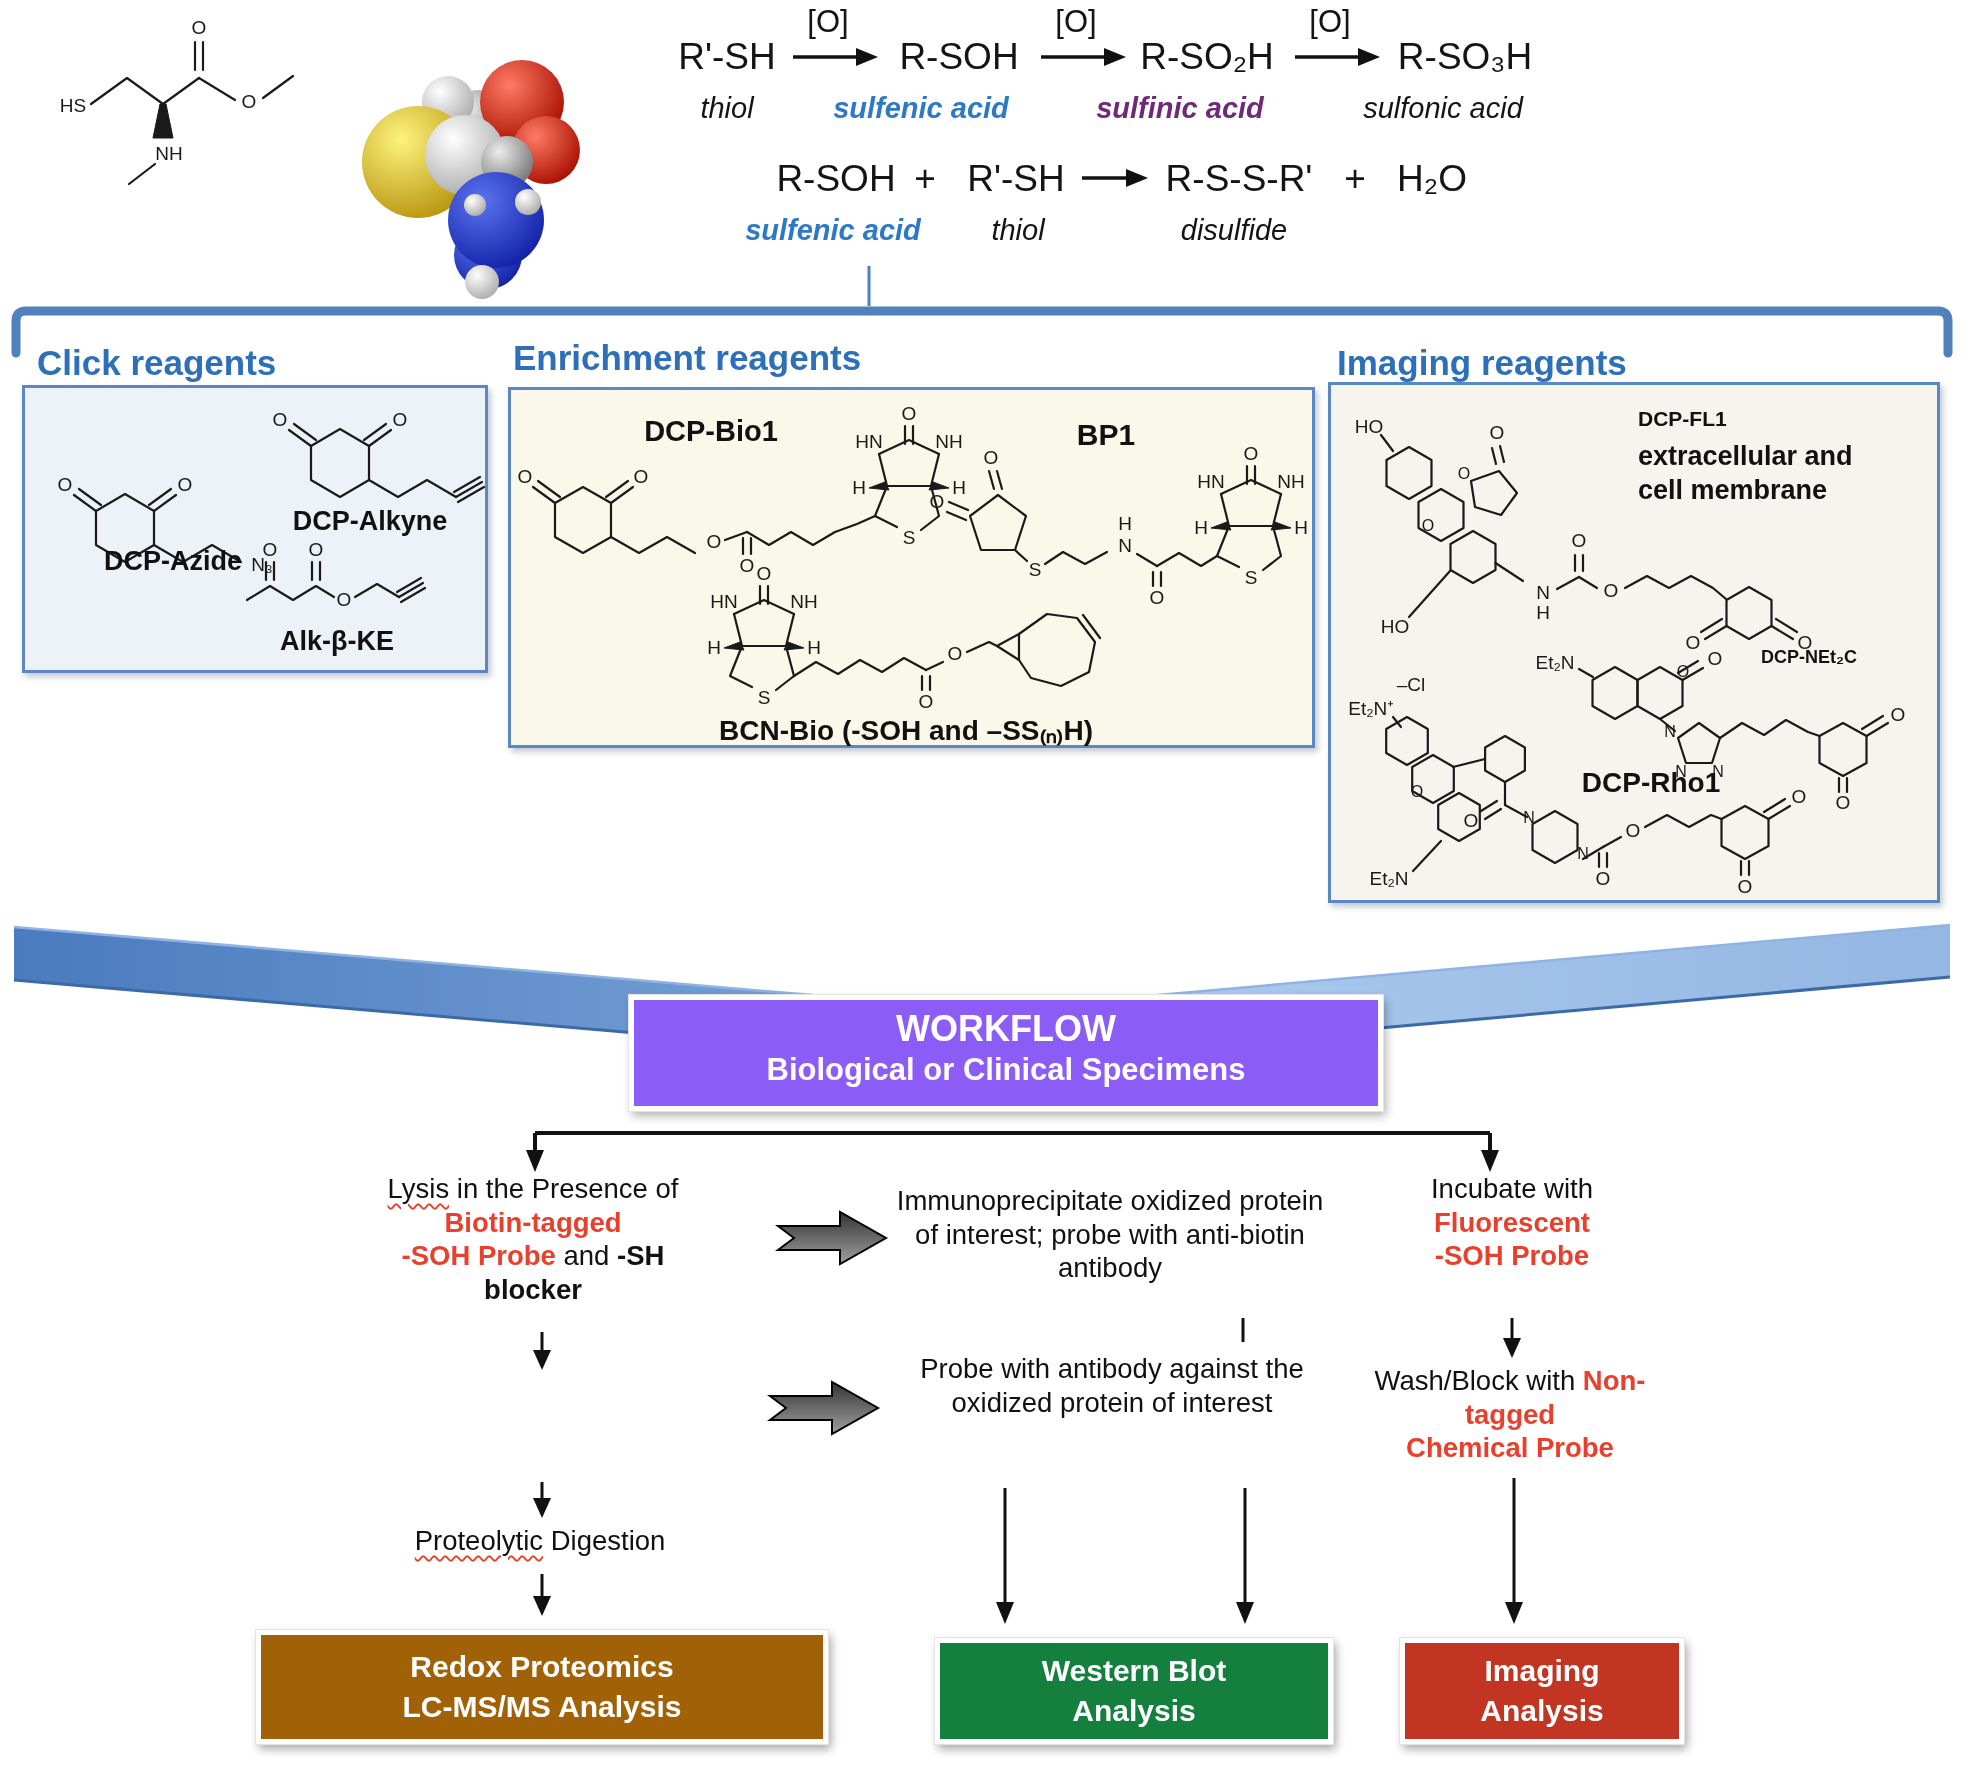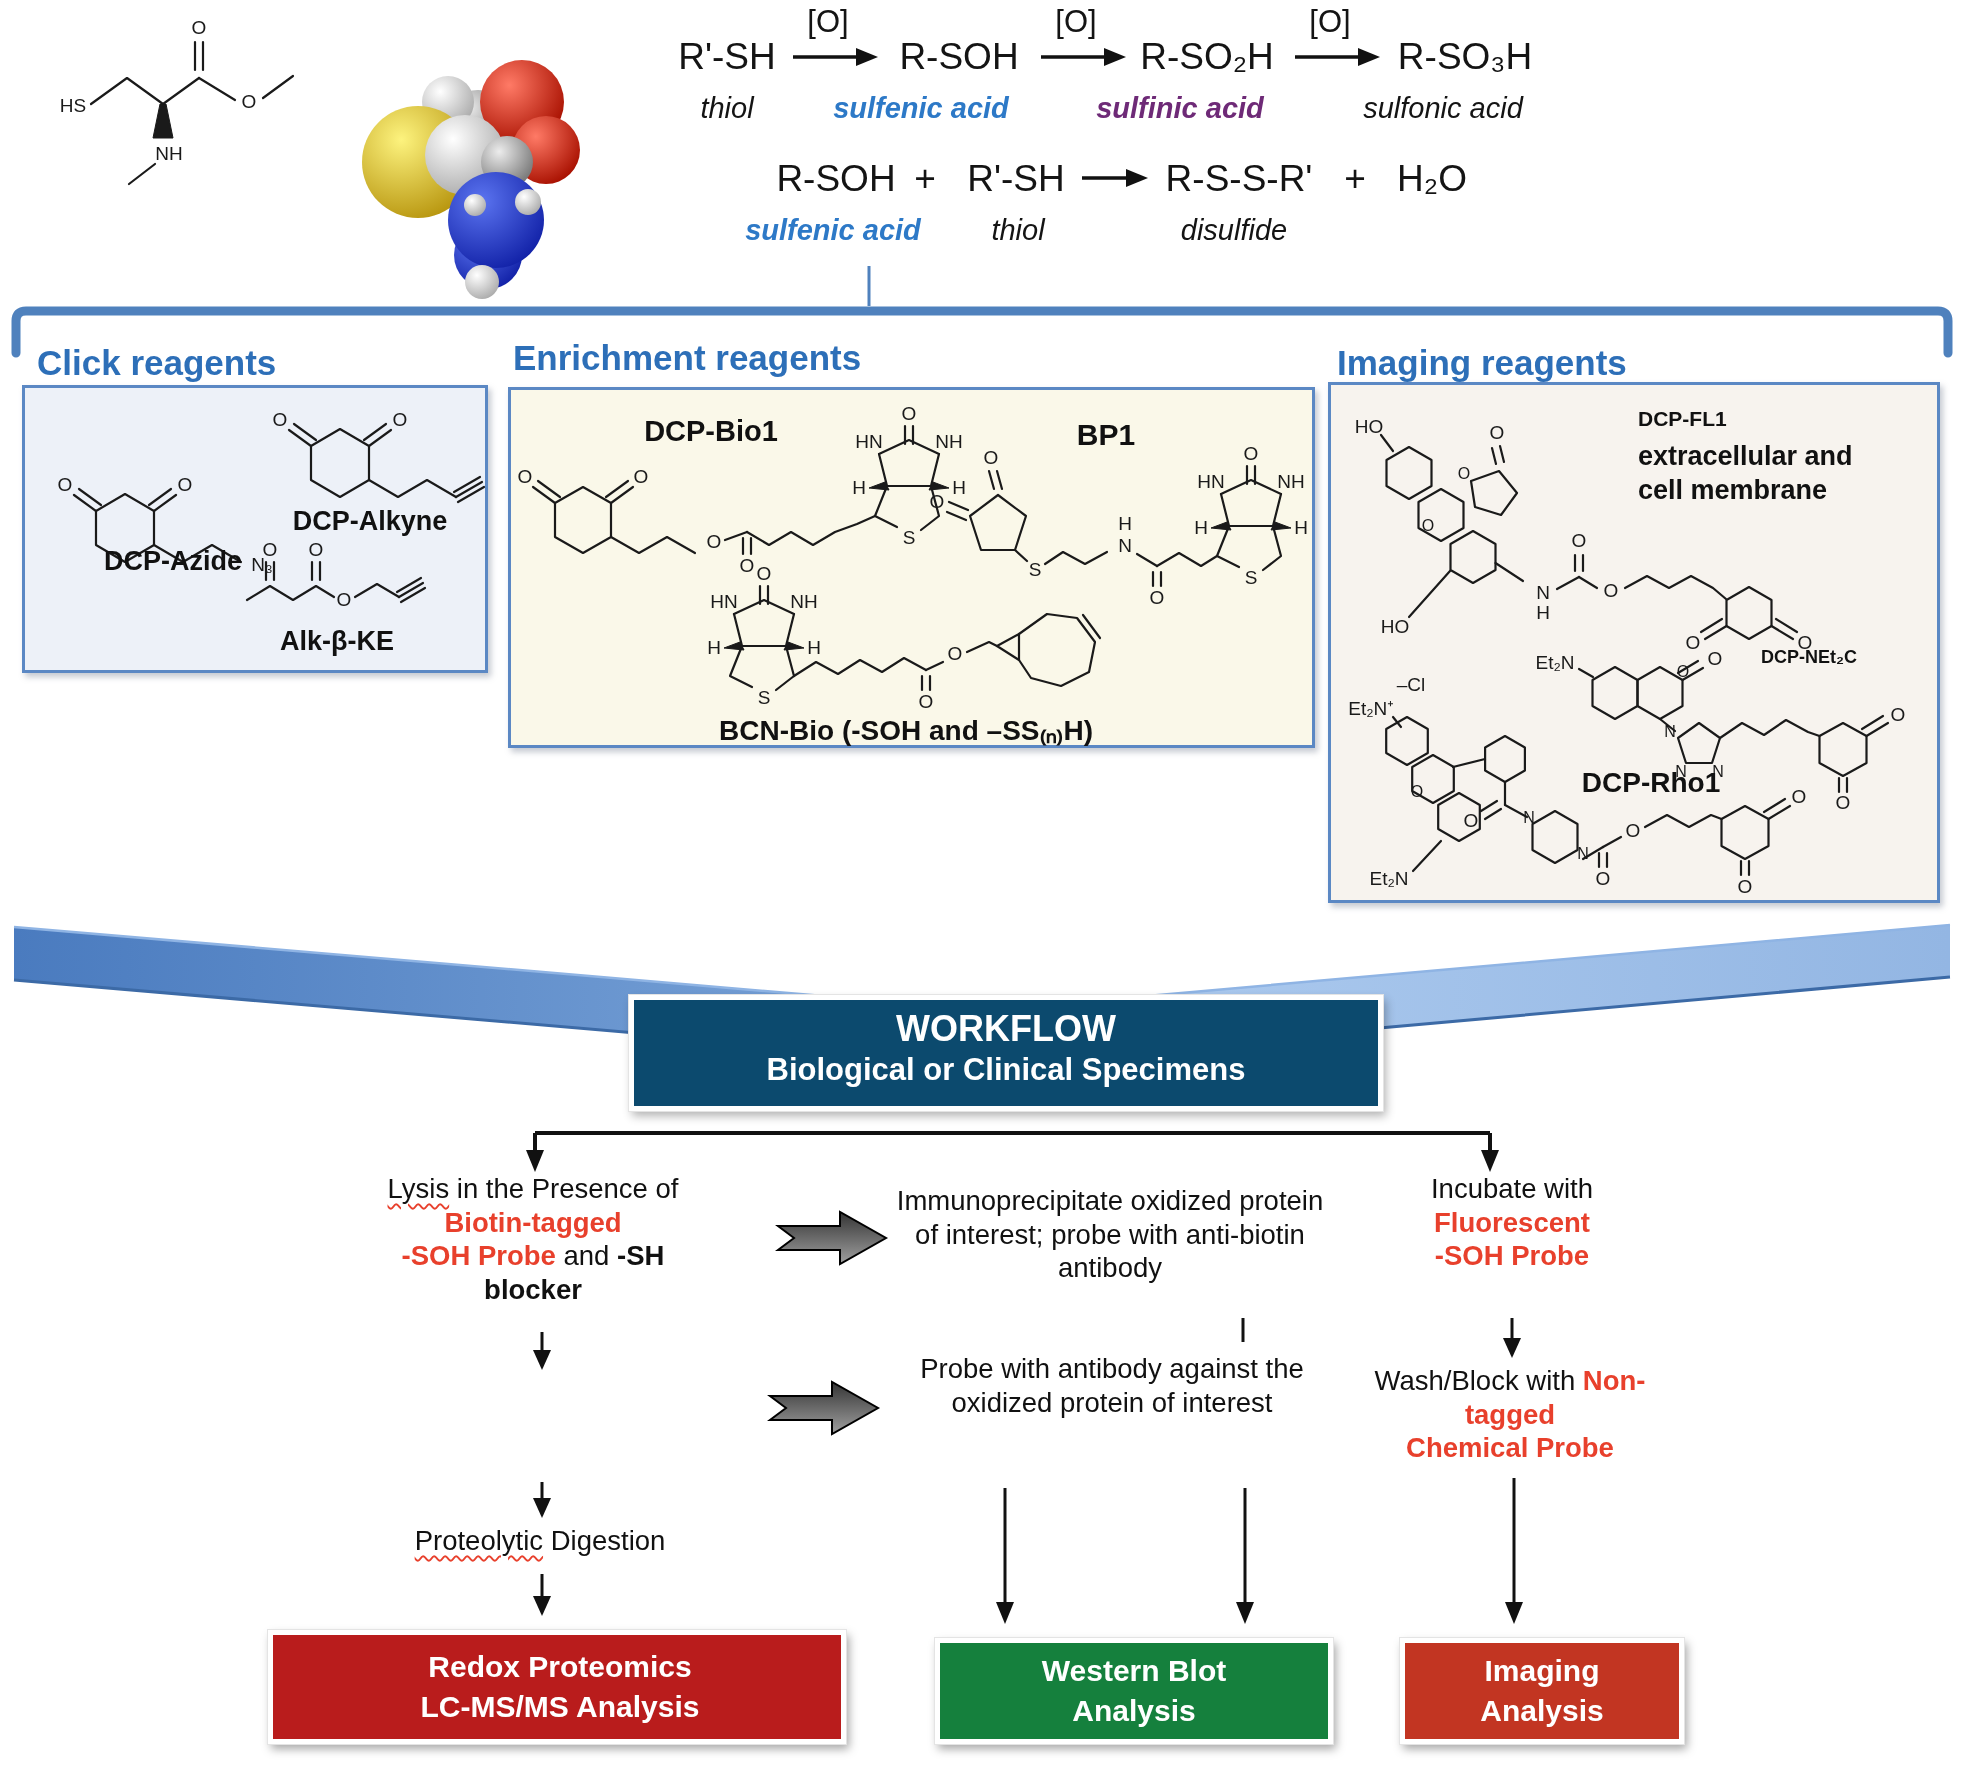--- a/index.html
+++ b/index.html
@@ -17,21 +17,21 @@
   .sec-box{position:absolute;border:3px solid #5b88c4;box-shadow:3px 4px 6px rgba(110,120,140,.4);box-sizing:border-box;}
   .struct-label{position:absolute;font-weight:bold;color:#111;}
   .wf-text{font-size:27.5px;color:#111;line-height:1.22;text-align:center;}
   .red{color:#e8402c;font-weight:bold;}
   .b{font-weight:bold;}
   .wavy{text-decoration:underline;text-decoration-style:wavy;text-decoration-color:#e8402c;
         text-decoration-thickness:2px;text-underline-offset:5px;}
   .result-box{position:absolute;border:5px solid #fff;box-shadow:0 0 0 1px #e4e4e4,3px 5px 9px rgba(0,0,0,.35);
         color:#fff;font-weight:bold;font-size:30px;text-align:center;display:flex;flex-direction:column;
         justify-content:center;line-height:1.35;}
-  #wfbox{position:absolute;left:629px;top:995px;width:744px;height:106px;background:#0c4a6e;
+  #wfbox{position:absolute;left:629px;top:995px;width:744px;height:106px;background:#8b5cf6;
         border:5px solid #fff;box-shadow:0 0 0 1px #e4e4e4,3px 5px 9px rgba(0,0,0,.3);
         text-align:center;color:#fff;font-weight:bold;}
   #wfbox .l1{font-size:36px;margin-top:8px;}
   #wfbox .l2{font-size:31px;margin-top:2px;}
   svg{display:block;}
   svg text{font-family:"Liberation Sans",sans-serif;}
   .bond path,.bond line{stroke:#1a1a1a;stroke-width:2.2;fill:none;stroke-linecap:round;stroke-linejoin:round;}
   .bond .wedge{fill:#1a1a1a;stroke:#1a1a1a;stroke-width:1;}
   .atom{font-size:19px;fill:#1a1a1a;text-anchor:middle;font-weight:500;}
   .atom.small{font-size:16px;}
@@ -421,21 +421,21 @@
 
   <div class="abs cx wf-text" style="left:533px;top:1172px;width:370px;">
     <span class="wavy">Lysis</span><span> in the Presence of</span><br>
     <span class="red">Biotin-tagged</span><br>
     <span class="red">-SOH Probe</span><span> and </span><span class="b">-SH</span><br>
     <span class="b">blocker</span>
   </div>
   <div class="abs cx wf-text nw" style="left:540px;top:1524px;">
     <span class="wavy">Proteolytic</span><span> Digestion</span>
   </div>
-  <div class="result-box" style="left:268px;top:1630px;width:562px;height:104px;background:#b91c1c;padding-left:6px;">
+  <div class="result-box" style="left:256px;top:1630px;width:562px;height:104px;background:#a16207;">
     <span>Redox Proteomics</span>
     <span>LC-MS/MS Analysis</span>
   </div>
 
   <div class="abs cx wf-text" style="left:1110px;top:1184px;width:440px;">Immunoprecipitate oxidized protein of interest; probe with anti-biotin antibody</div>
   <div class="abs cx wf-text" style="left:1112px;top:1352px;width:390px;">Probe with antibody against the oxidized protein of interest</div>
   <div class="result-box" style="left:935px;top:1638px;width:388px;height:96px;background:#15803d;">
     <span>Western Blot</span>
     <span>Analysis</span>
   </div>

